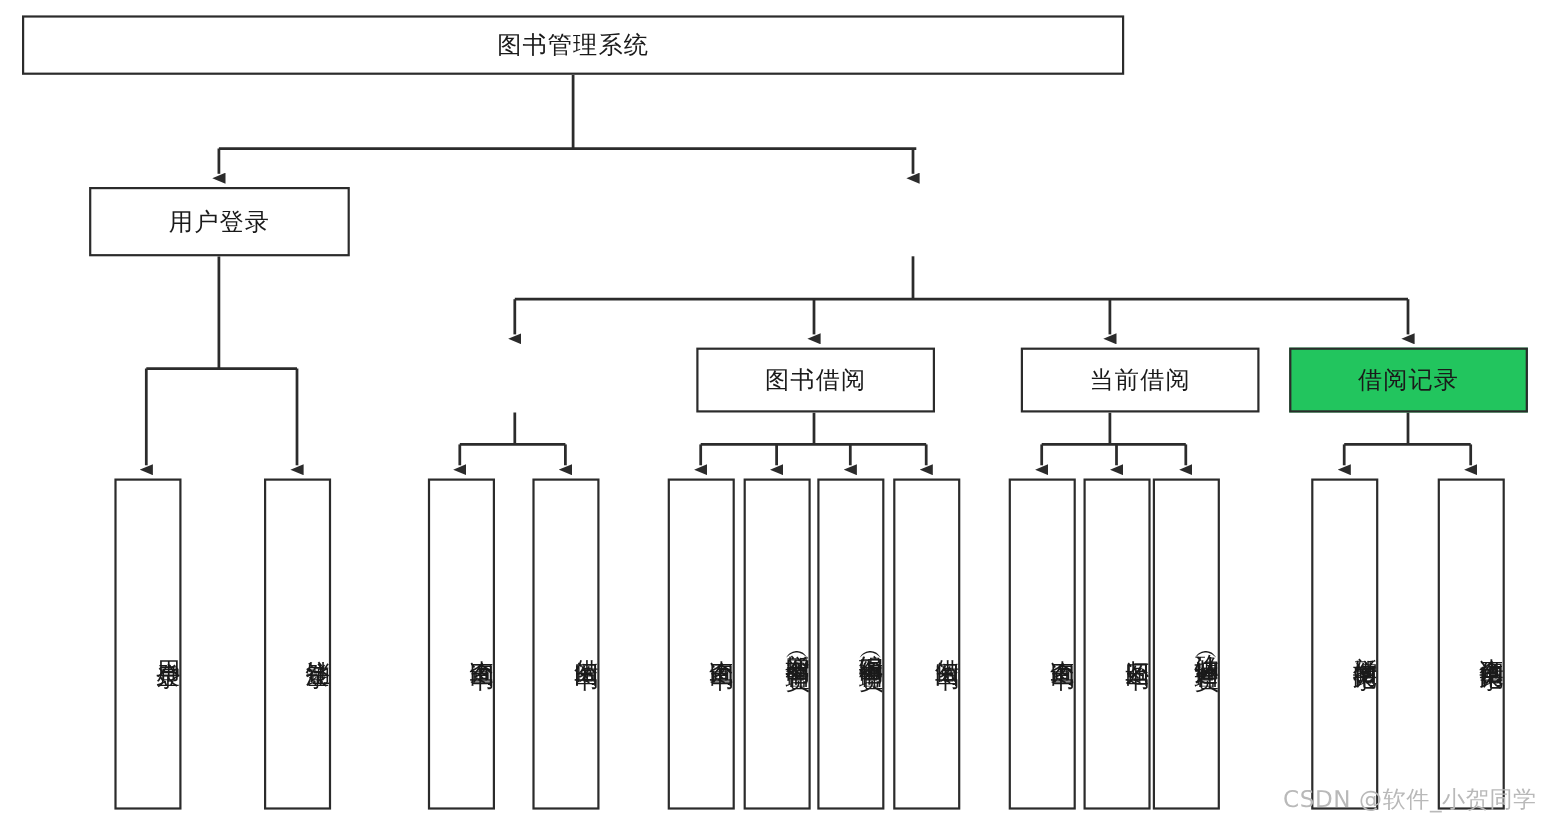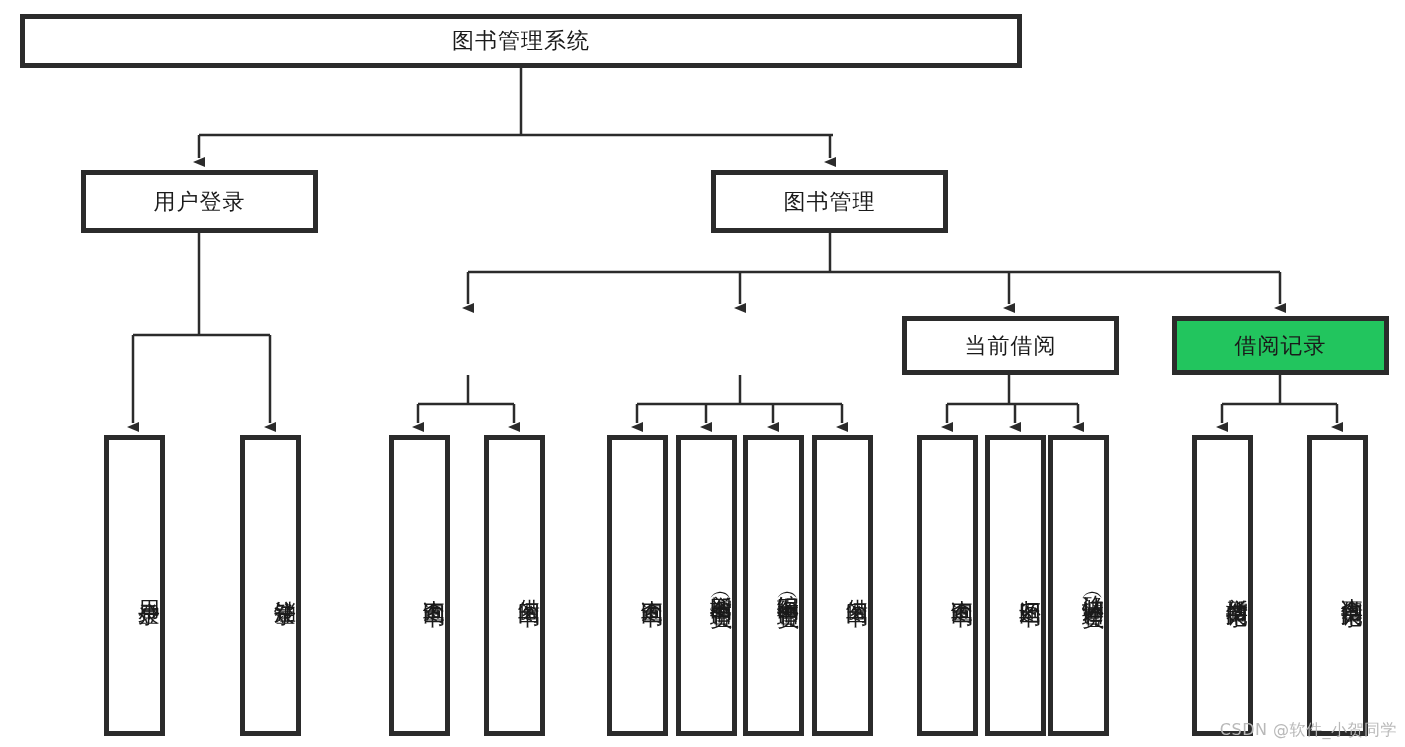--- a/index.html
+++ b/index.html
@@ -21,21 +21,21 @@
     position: absolute;
     left: 0;
     top: 0;
     width: 1405px;
     height: 747px;
   }
   .node {
     position: absolute;
     box-sizing: border-box;
     background: #ffffff;
-    border: 5px solid #a16207;
+    border: 2px solid #a16207;
     display: flex;
     align-items: center;
     justify-content: center;
     color: #1a1a1a;
     z-index: 2;
     text-align: right;
   }
   .node.horiz {
     font-size: 22px;
     letter-spacing: 1px;
@@ -55,21 +55,21 @@
   }
   .node.vert span {
     display: block;
     writing-mode: vertical-rl;
     text-orientation: upright;
   }
   .watermark {
     position: absolute;
     right: 8px;
     bottom: 6px;
-    font-size: 16px;
+    font-size: 21px;
     color: #b9b9b9;
     z-index: 5;
     white-space: nowrap;
     letter-spacing: 0.5px;
   }
 </style>
 </head>
 <body>
 
 <div id="canvas">
@@ -124,25 +124,25 @@
     </g>
   </svg>
 
   <div class="node horiz" style="left: 20px; top: 14px; width: 1002px; height: 54px; border-color: rgb(43, 43, 43); background: rgb(255, 255, 255); color: rgb(26, 26, 26);">
     <span>图书管理系统</span>
   </div>
 
   <div class="node horiz" style="left: 81px; top: 170px; width: 237px; height: 63px; border-color: rgb(43, 43, 43); background: rgb(255, 255, 255); color: rgb(26, 26, 26);">
     <span>用户登录</span>
   </div>
-  <div class="node horiz" style="left: 711px; top: 170px; width: 237px; height: 63px; border-color: rgb(43, 43, 43); background: rgb(255, 255, 255); color: rgb(26, 26, 26);">
-    <span>图书管理</span>
+
+  <div class="node horiz" style="left: 633px; top: 316px; width: 217px; height: 59px; border-color: rgb(43, 43, 43); background: rgb(255, 255, 255); color: rgb(26, 26, 26);">
+    <span>图书借阅</span>
   </div>
-
-  <div class="node horiz" style="left: 902px; top: 316px; width: 217px; height: 59px; border-color: rgb(43, 43, 43); background: rgb(255, 255, 255); color: rgb(26, 26, 26);">
+  <div class="node horiz" style="left: 928px; top: 316px; width: 217px; height: 59px; border-color: rgb(43, 43, 43); background: rgb(255, 255, 255); color: rgb(26, 26, 26);">
     <span>当前借阅</span>
   </div>
   <div class="node horiz" style="left: 1172px; top: 316px; width: 217px; height: 59px; border-color: rgb(43, 43, 43); background: #22c55e; color: rgb(26, 26, 26);">
     <span>借阅记录</span>
   </div>
 
   <div class="node vert" style="left: 104px; top: 435px; width: 61px; height: 301px; border-color: rgb(43, 43, 43); background: rgb(255, 255, 255); color: rgb(26, 26, 26);">
     <span>用户登录</span>
   </div>
   <div class="node vert" style="left: 240px; top: 435px; width: 61px; height: 301px; border-color: rgb(43, 43, 43); background: rgb(255, 255, 255); color: rgb(26, 26, 26);">

